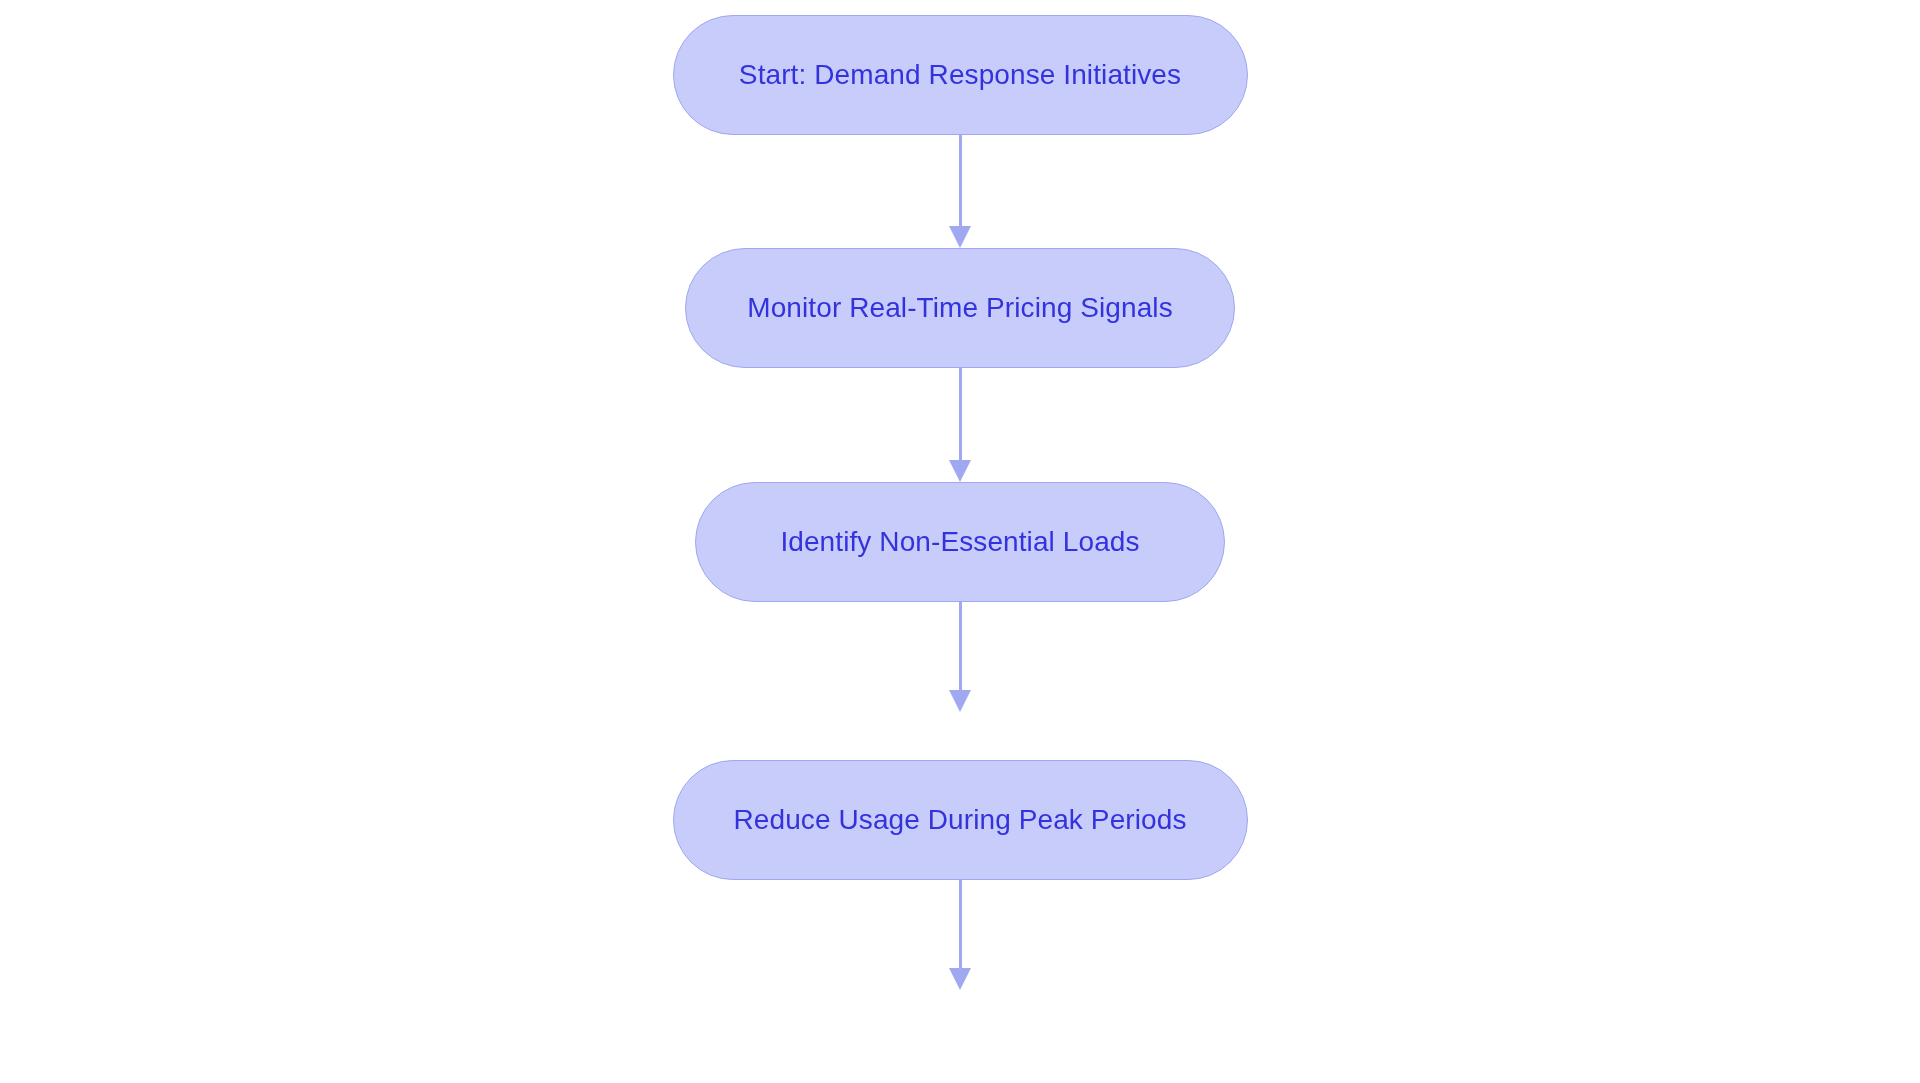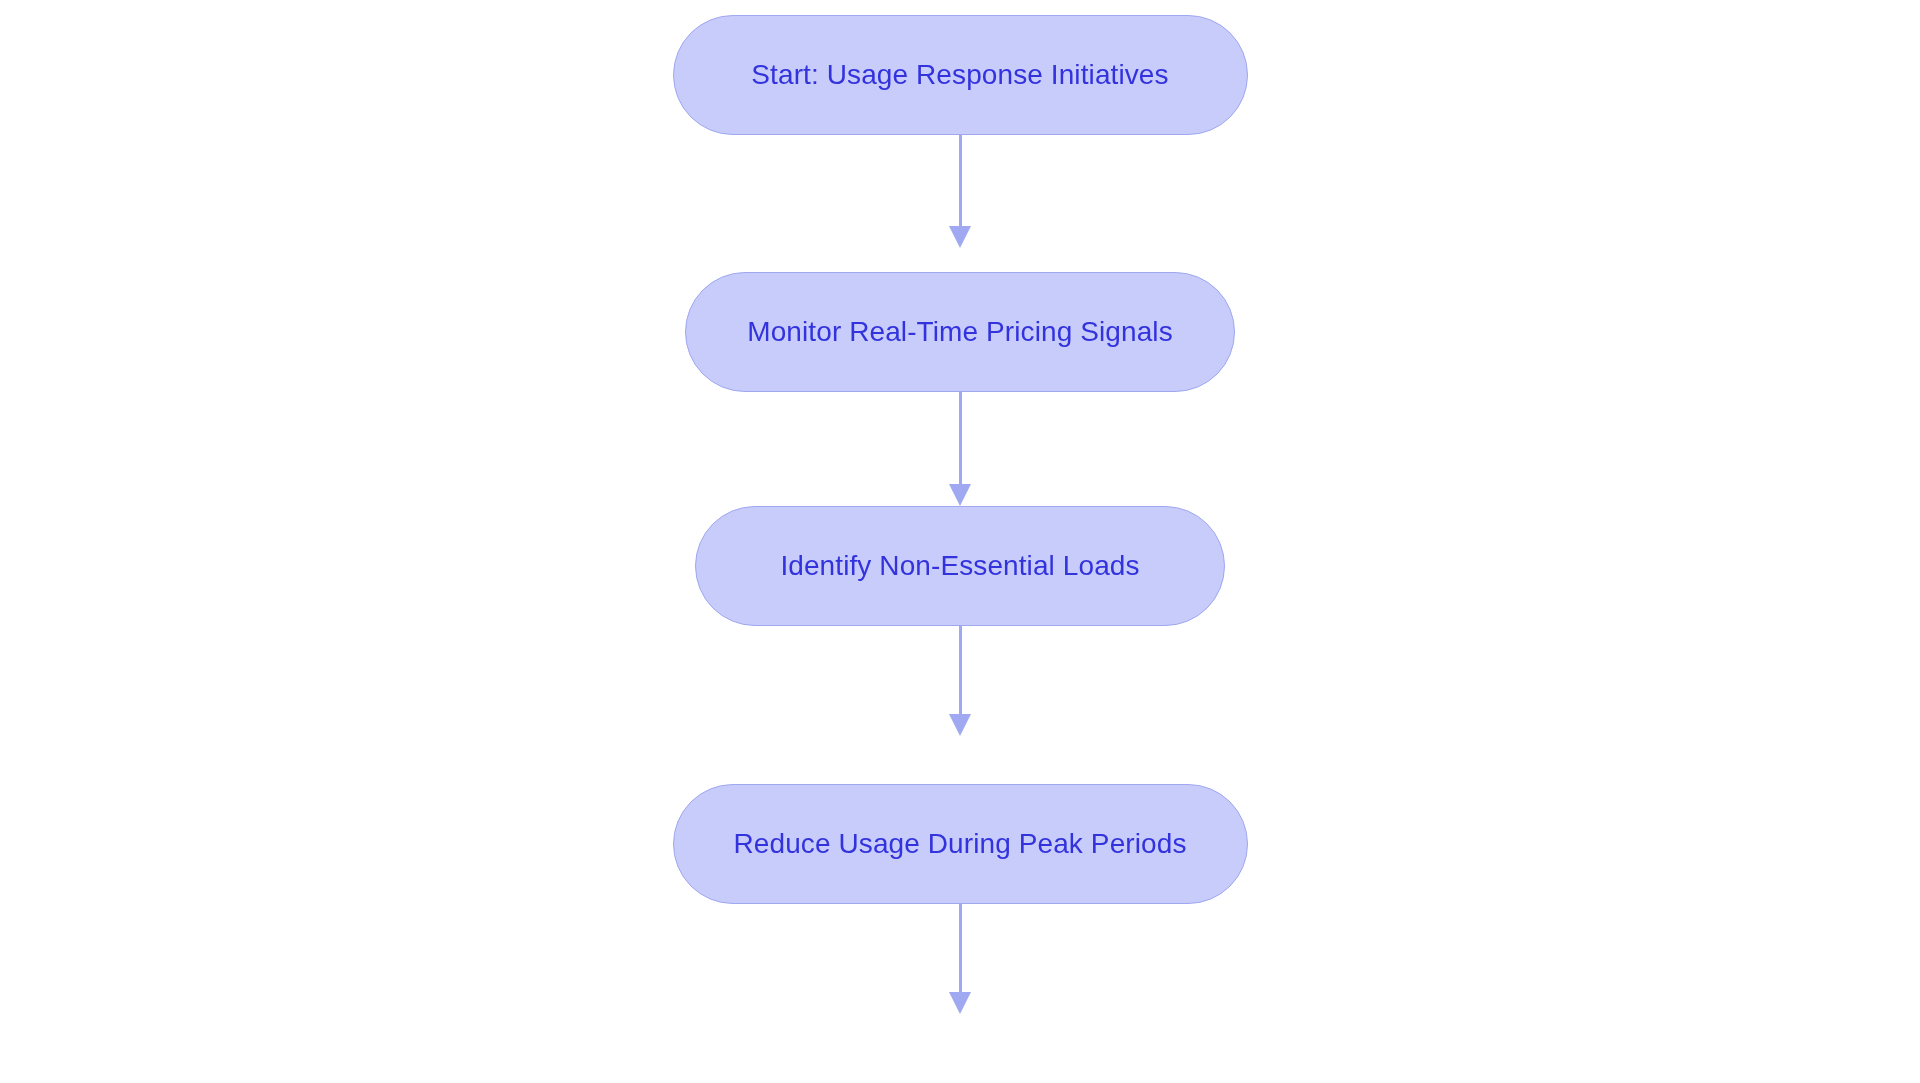--- a/index.html
+++ b/index.html
@@ -75,29 +75,29 @@
 </style>
 </head>
 <body>
 
 <div id="canvas">
   <div class="flow-column">
 
     <div class="spacer-top" style="height:15px;"></div>
 
     <div class="node" style="width:575px;">
-      <span class="node-label">Start: Usage Response Initiatives</span>
+      <span class="node-label">Start: Demand Response Initiatives</span>
     </div>
 
     <div class="connector" style="height:113px;">
       <div class="connector-line"></div>
       <div class="connector-head"></div>
     </div>
 
-    <div class="node" style="width:550px;margin-top:24px;">
+    <div class="node" style="width:550px;">
       <span class="node-label">Monitor Real-Time Pricing Signals</span>
     </div>
 
     <div class="connector" style="height:114px;">
       <div class="connector-line"></div>
       <div class="connector-head"></div>
     </div>
 
     <div class="node" style="width:530px;align-items:center;">
       <span class="node-label">Identify Non-Essential Loads</span>

